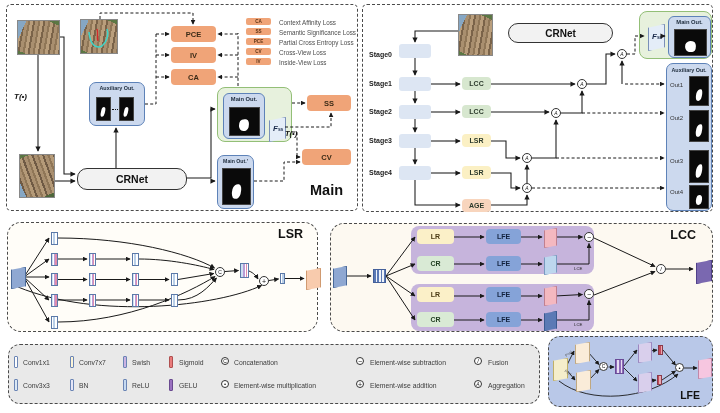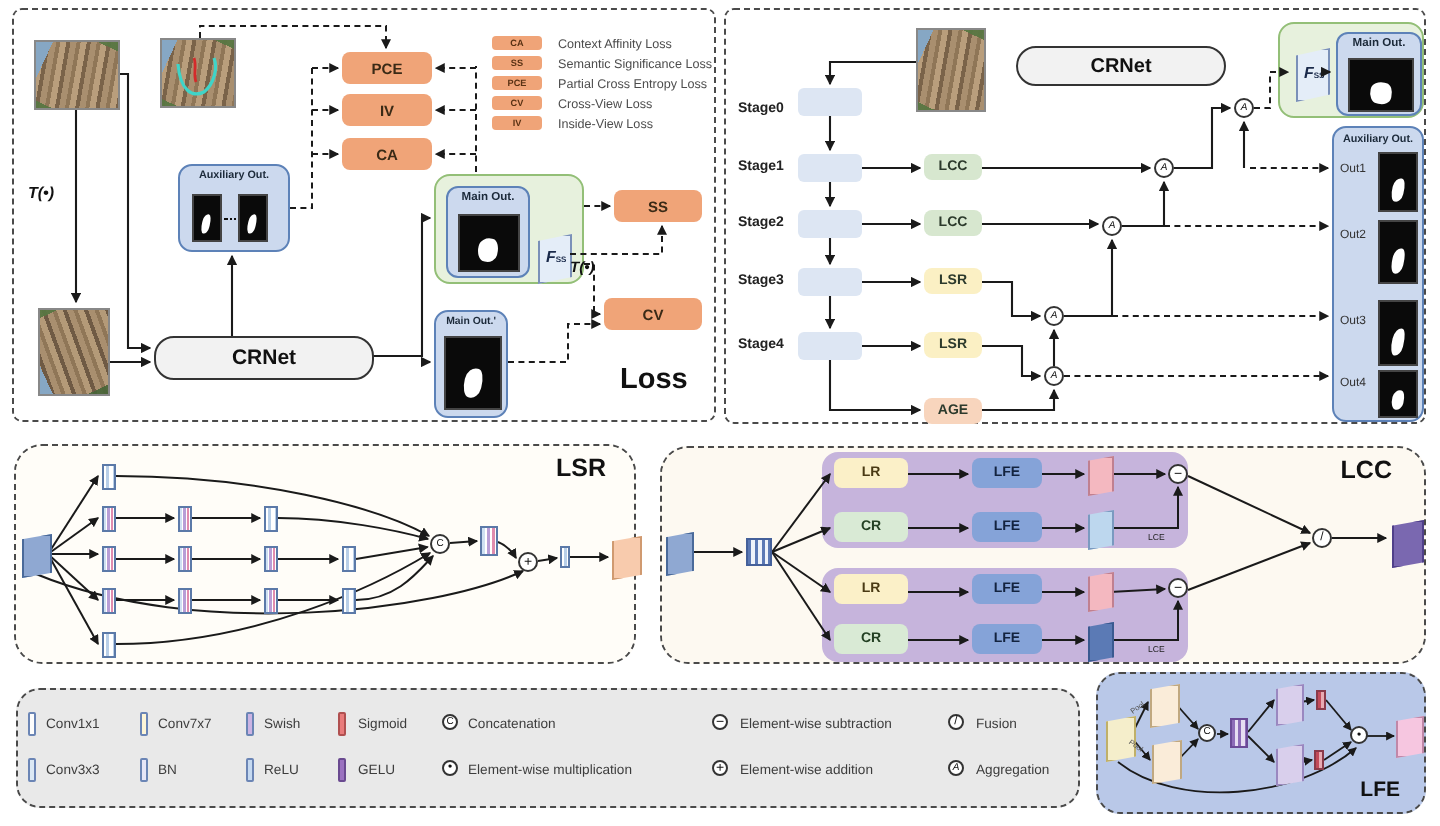--- a/index.html
+++ b/index.html
@@ -154,21 +154,21 @@
 
     <div class="bluebox" style="left:210px;top:150px;width:37px;height:54px;">
       <div class="ctitle" style="top:2px;font-size:5.2px;">Main Out.'</div>
       <div class="mask" style="left:4px;top:12px;width:29px;height:37px;">
           <div class="blob"></div>
         </div>
     </div>
 
     <div class="pill" style="left:70px;top:163px;width:108px;height:20px;font-size:10.5px;">CRNet</div>
     <div class="abs" style="left:278px;top:124px;font-size:7.5px;font-style:italic;font-weight:bold;color:#111;z-index:3;">T(•)</div>
-    <div class="abs" style="left:303px;top:177px;font-size:14.5px;font-weight:600;color:#111;">Loss</div>
+    <div class="abs" style="left:303px;top:177px;font-size:14.5px;font-weight:600;color:#111;">Main</div>
   </div>
 
   <div class="panel" style="left:362px;top:4px;width:351px;height:208px;border-radius:5px;">
     <svg class="wires" width="351" height="208" viewBox="0 0 351 208">
       <g stroke="#1a1a1a" stroke-width="1.05" fill="none">
         <path d="M95,26 H52 V37" marker-end="url(#arr)"></path>
         <path d="M52,53 V70" marker-end="url(#arr)"></path>
         <path d="M52,86 V98" marker-end="url(#arr)"></path>
         <path d="M52,114 V127" marker-end="url(#arr)"></path>
         <path d="M52,143 V159" marker-end="url(#arr)"></path>

